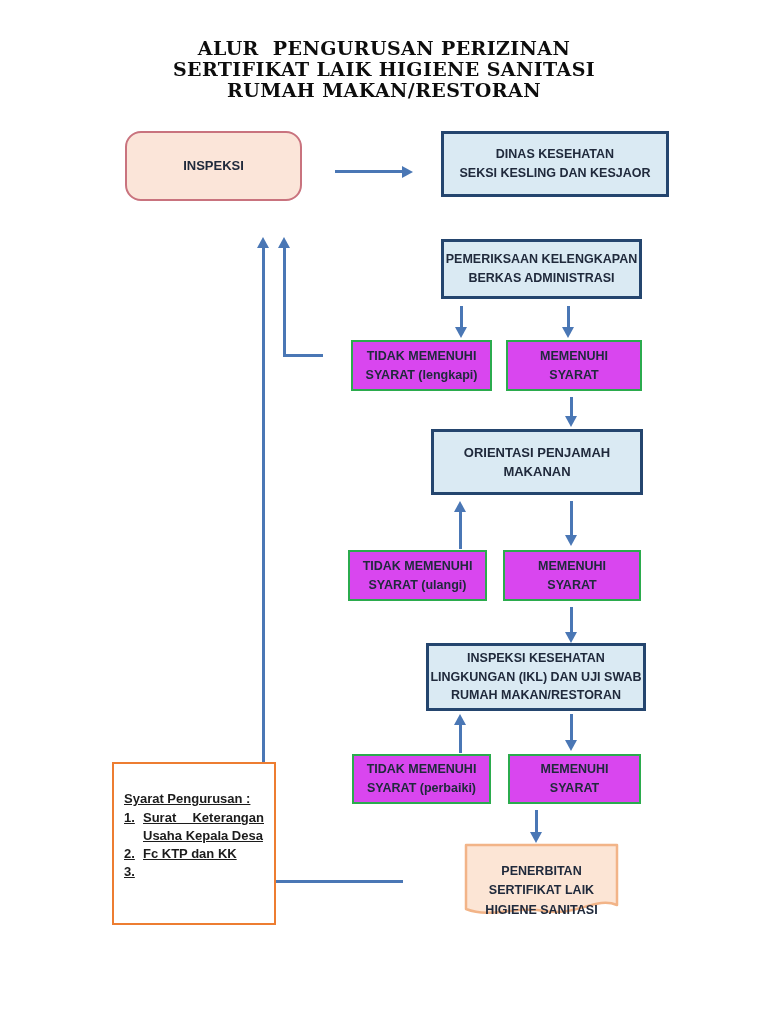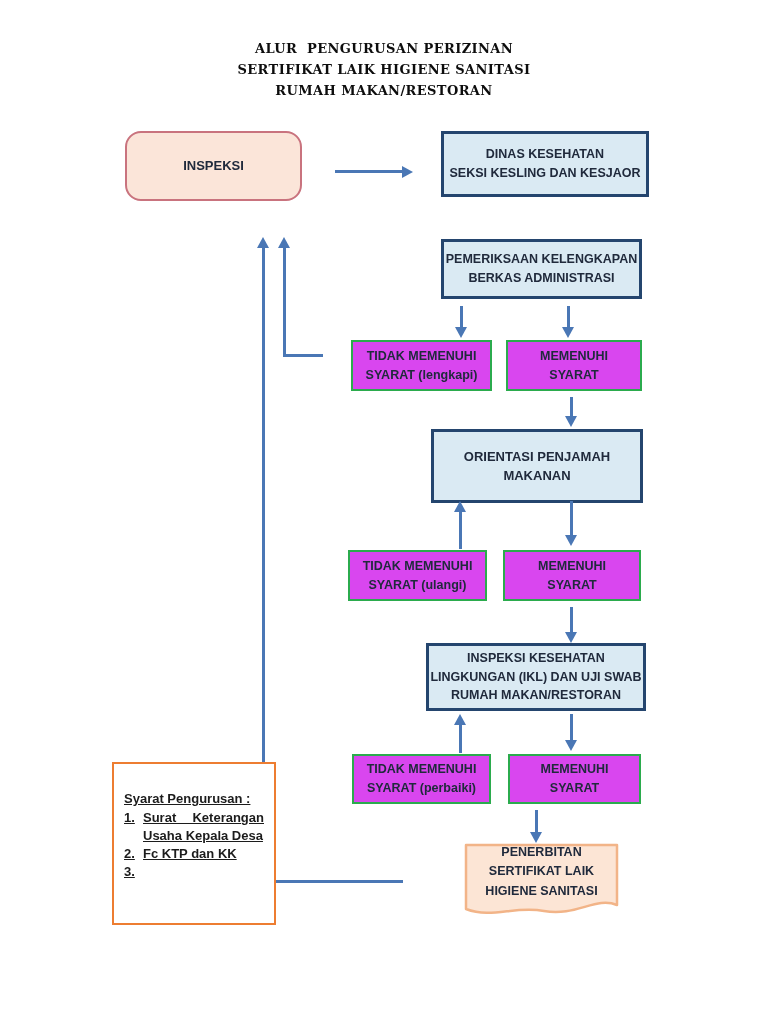--- a/index.html
+++ b/index.html
@@ -4,21 +4,21 @@
 <style>
   html,body{margin:0;padding:0;background:#fff;}
   .page{
     position:relative;width:768px;height:1024px;background:#ffffff;
     font-family:"Liberation Sans",sans-serif;overflow:hidden;
   }
   
   .title{
     position:absolute;top:38px;left:0;width:768px;text-align:center;
     font-family:"DejaVu Serif",serif;font-weight:bold;color:#0d0d0d;
-    font-size:13px;line-height:21px;letter-spacing:.4px;
+    font-size:19px;line-height:21px;letter-spacing:.4px;
   }
   .title div{white-space:pre;}
   
   .node{
     position:absolute;display:flex;flex-direction:column;align-items:center;
     justify-content:center;text-align:center;box-sizing:border-box;
     font-weight:bold;color:#202a3c;font-size:12.5px;line-height:1.5;
   }
   
   .rounded{
@@ -48,21 +48,21 @@
   .ah-down{position:absolute;width:0;height:0;
     border-left:6px solid transparent;border-right:6px solid transparent;
     border-top:11px solid #4a77b5;}
   .ah-right{position:absolute;width:0;height:0;
     border-top:6px solid transparent;border-bottom:6px solid transparent;
     border-left:11px solid #4a77b5;}
   
   .docshape{position:absolute;}
   .doc-text{
     position:absolute;display:flex;flex-direction:column;align-items:center;
-    justify-content:flex-start;text-align:center;padding-top:0;
+    justify-content:flex-start;text-align:center;padding-top:19px;
     font-weight:bold;color:#202a3c;font-size:12.5px;line-height:1.55;
     box-sizing:border-box;
   }
 </style>
 </head>
 <body>
 
 <div class="page">
 
   <div class="title">
@@ -71,21 +71,21 @@
     <div>RUMAH MAKAN/RESTORAN</div>
   </div>
 
   <div class="node rounded" style="left:125px;top:131px;width:177px;height:70px;font-size:13px;">
     <span>INSPEKSI</span>
   </div>
 
   <div class="hline" style="left:335px;top:170px;width:68px;"></div>
   <div class="ah-right" style="left:402px;top:165.5px;"></div>
 
-  <div class="node blue" style="left:441px;top:131px;width:208px;height:66px;">
+  <div class="node blue" style="left:441px;top:131px;width:228px;height:66px;">
     <span>DINAS KESEHATAN</span>
     <span>SEKSI KESLING DAN KESJAOR</span>
   </div>
 
   <div class="node blue" style="left:441px;top:239px;width:201px;height:60px;">
     <span>PEMERIKSAAN KELENGKAPAN</span>
     <span>BERKAS ADMINISTRASI</span>
   </div>
 
   <div class="vline" style="left:460px;top:306px;height:21px;"></div>
@@ -98,21 +98,21 @@
     <span>SYARAT (lengkapi)</span>
   </div>
   <div class="node green" style="left:506px;top:340px;width:136px;height:51px;">
     <span>MEMENUHI</span>
     <span>SYARAT</span>
   </div>
 
   <div class="vline" style="left:570px;top:397px;height:19px;"></div>
   <div class="ah-down" style="left:565px;top:416px;"></div>
 
-  <div class="node blue" style="left:431px;top:429px;width:212px;height:74px;font-size:13px;">
+  <div class="node blue" style="left:431px;top:429px;width:212px;height:66px;font-size:13px;">
     <span>ORIENTASI PENJAMAH MAKANAN</span>
   </div>
 
   <div class="ah-up" style="left:454px;top:501px;"></div>
   <div class="vline" style="left:459px;top:511px;height:38px;"></div>
   <div class="vline" style="left:570px;top:501px;height:34px;"></div>
   <div class="ah-down" style="left:565px;top:535px;"></div>
 
   <div class="node green" style="left:348px;top:550px;width:139px;height:51px;">
     <span>TIDAK MEMENUHI</span>

